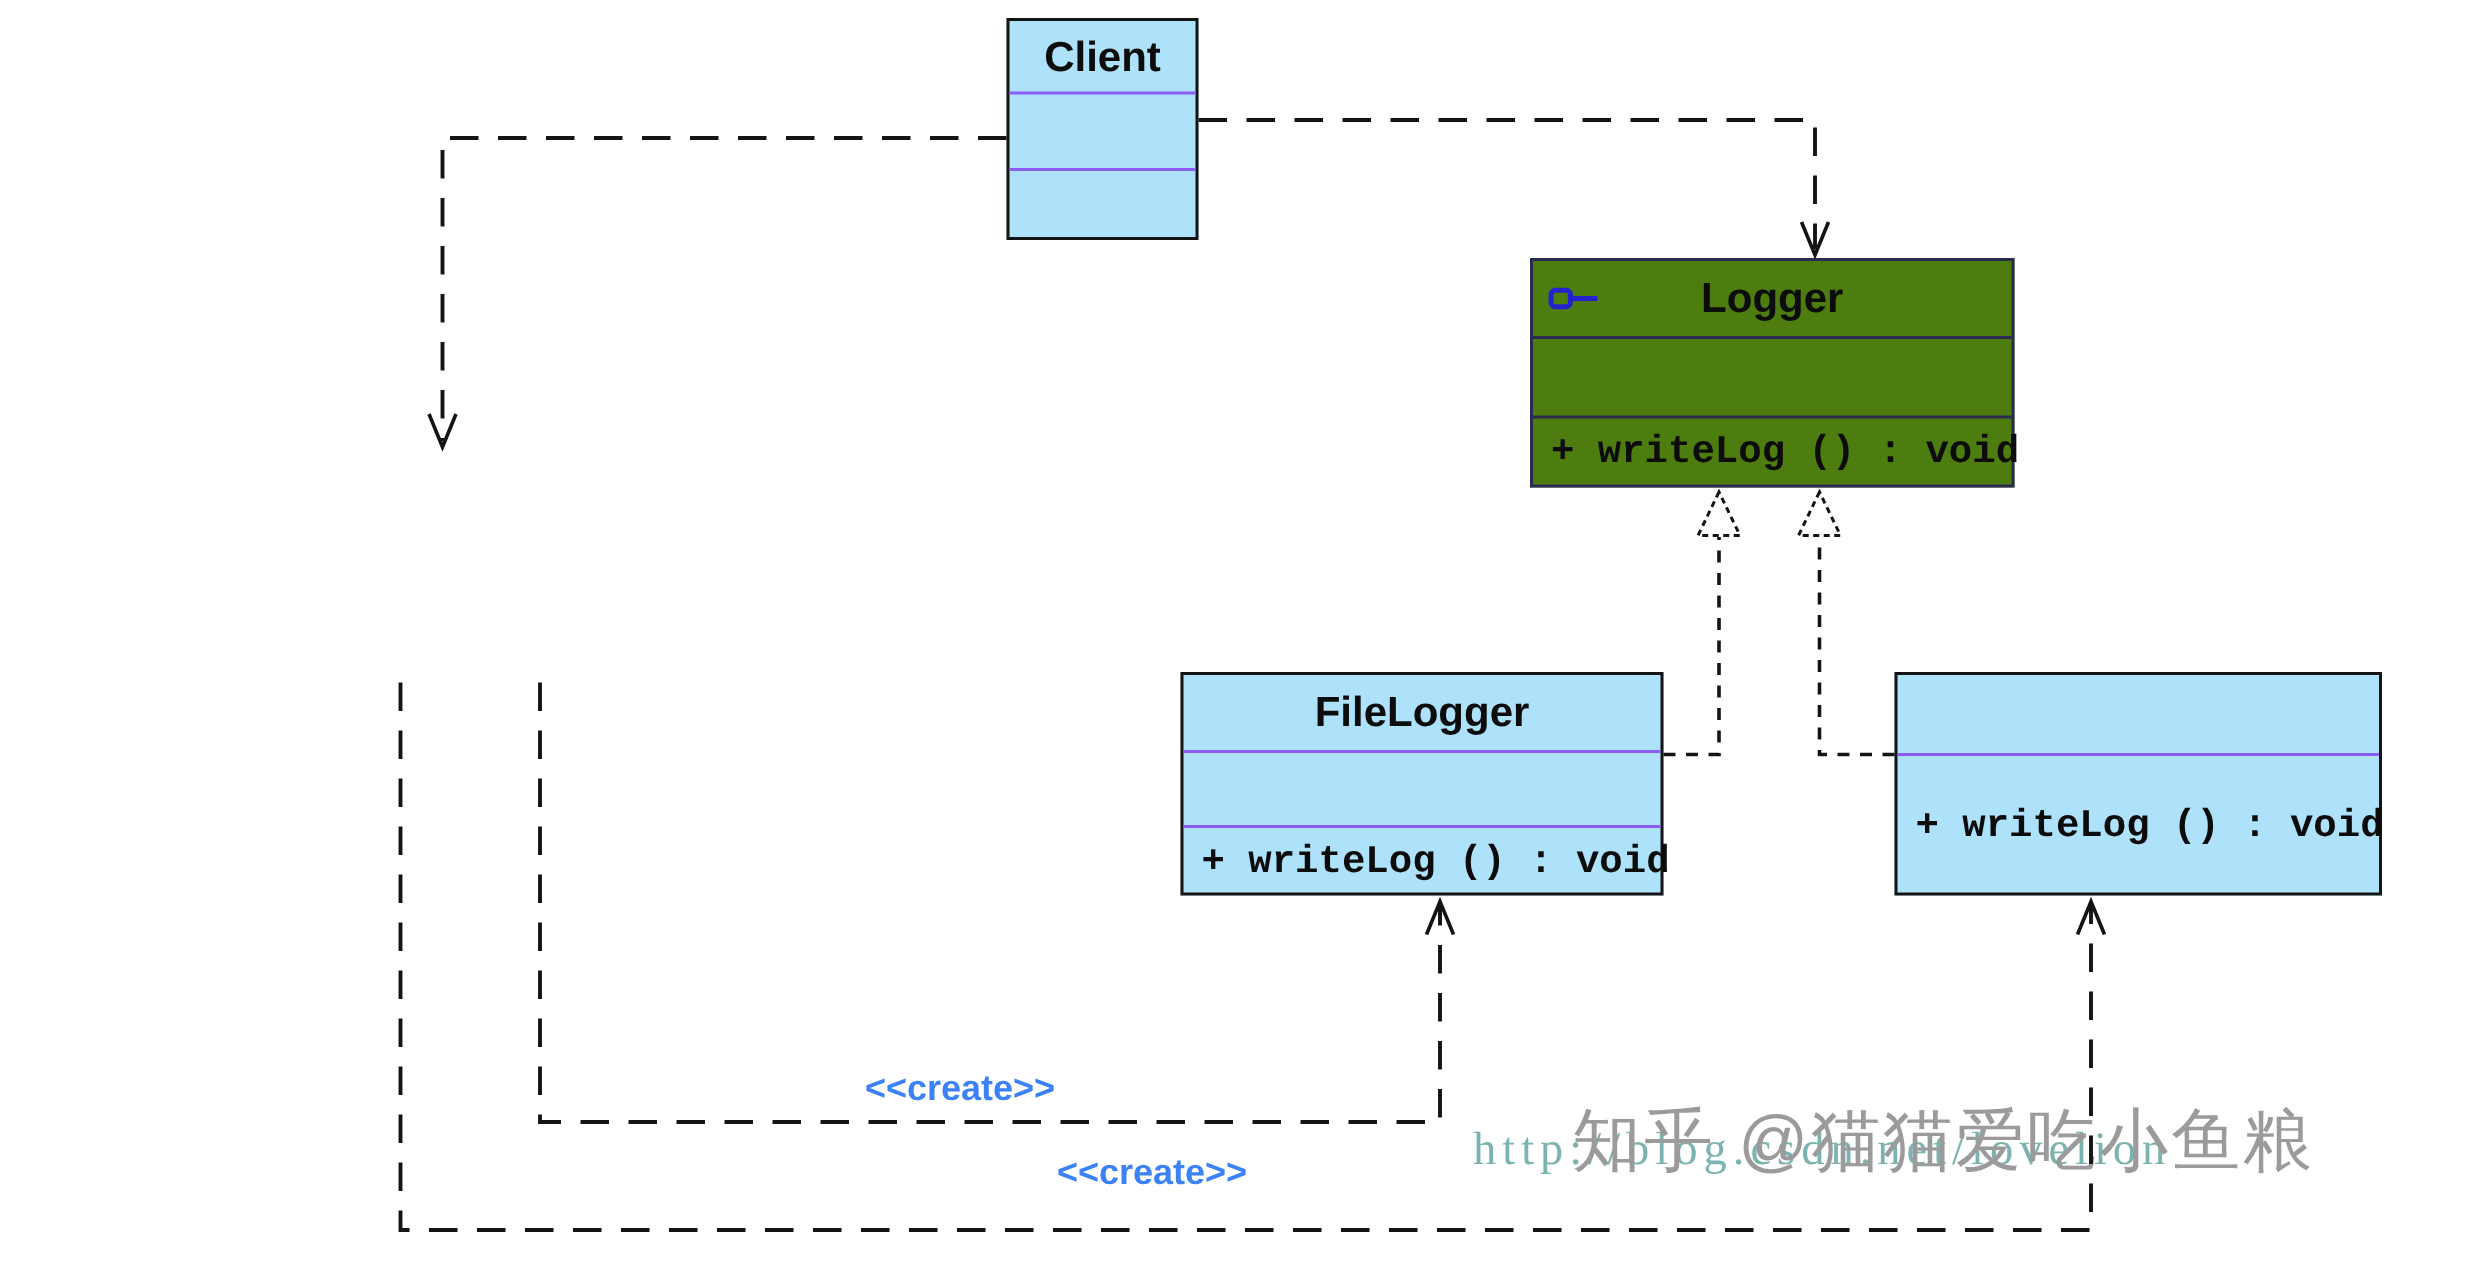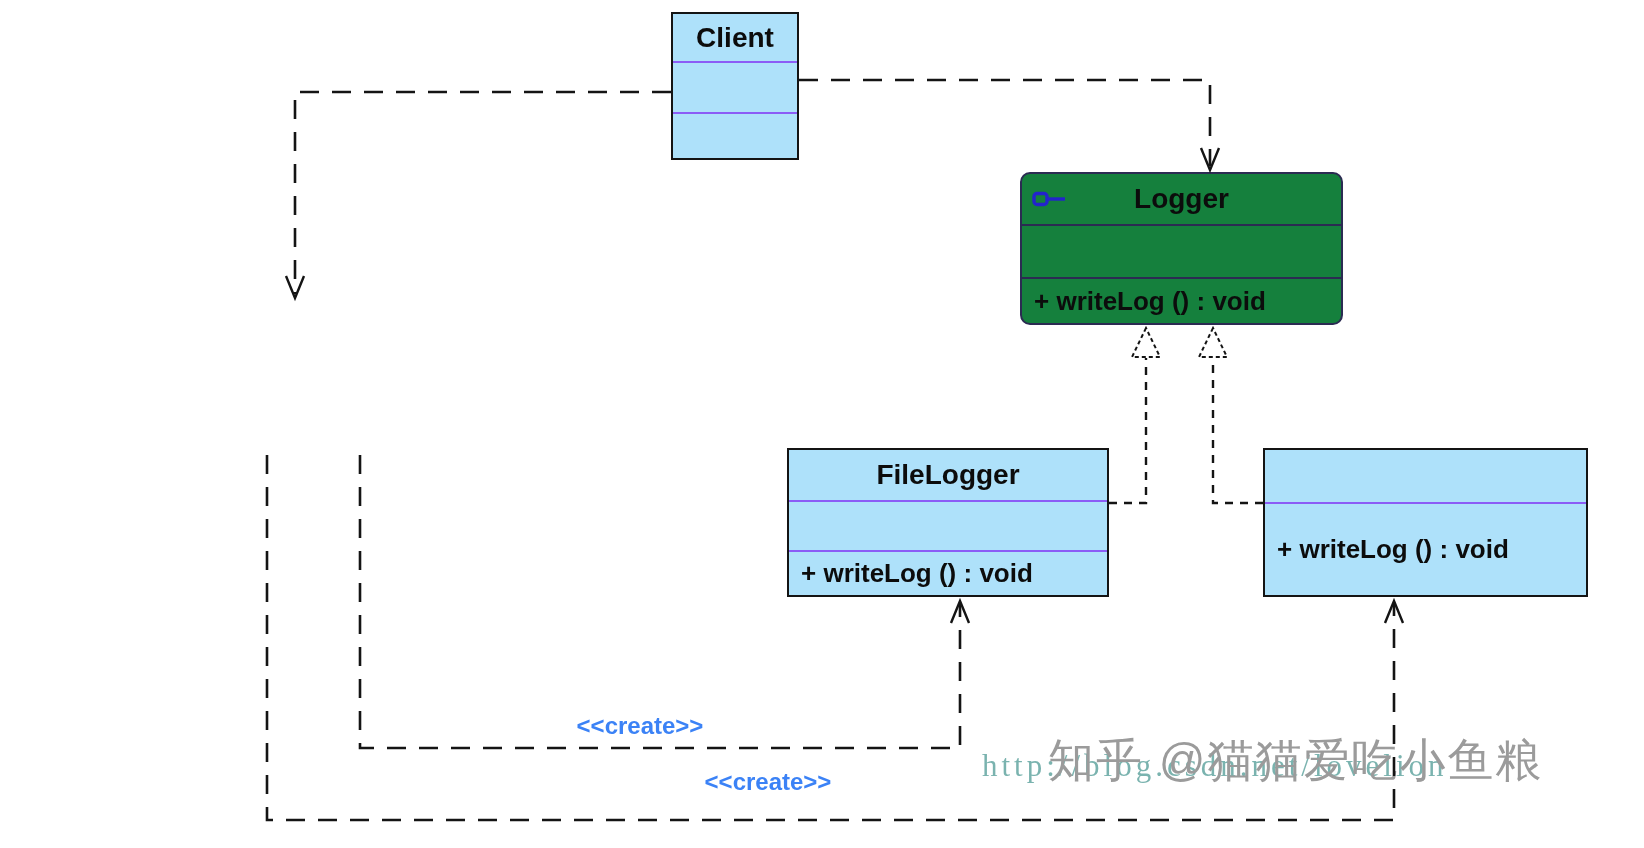--- a/index.html
+++ b/index.html
@@ -7,24 +7,24 @@
     position:relative;width:1644px;height:848px;background:#ffffff;
     overflow:hidden;font-family:"Liberation Sans",sans-serif;
   }
   
   .uml-class{
     position:absolute;box-sizing:border-box;
     background:#aee1fa;border:2px solid #141414;
     display:flex;flex-direction:column;z-index:3;
   }
   .uml-class.interface{
-    background:#15803d;border-color:#2b2b52;border-radius:10px;
+    background:#4d7c0f;border-color:#2b2b52;
   }
   .uml-row{box-sizing:border-box;position:relative;display:flex;align-items:center;}
-  .uml-row + .uml-row{border-top:2px solid #8b5cf6;}
+  .uml-row + .uml-row{border-top:2px solid #8b5cf6;font-family:Liberation Mono, monospace;}
   .uml-class.interface .uml-row + .uml-row{border-top-color:#2b2b52;}
   .uml-title{justify-content:center;font-weight:700;font-size:28px;color:#0c0c0c;}
   .uml-method{font-weight:700;font-size:26px;color:#0c0c0c;padding-left:12px;white-space:nowrap;}
   .lollipop{position:absolute;left:10px;top:50%;transform:translateY(-50%);width:36px;height:18px;}
   
   #wires{position:absolute;left:0;top:0;z-index:4;pointer-events:none;}
   .edge-label{
     position:absolute;z-index:4;font-size:24px;font-weight:700;color:#3b82f6;
     white-space:nowrap;transform:translateX(-50%);background:transparent;
   }

